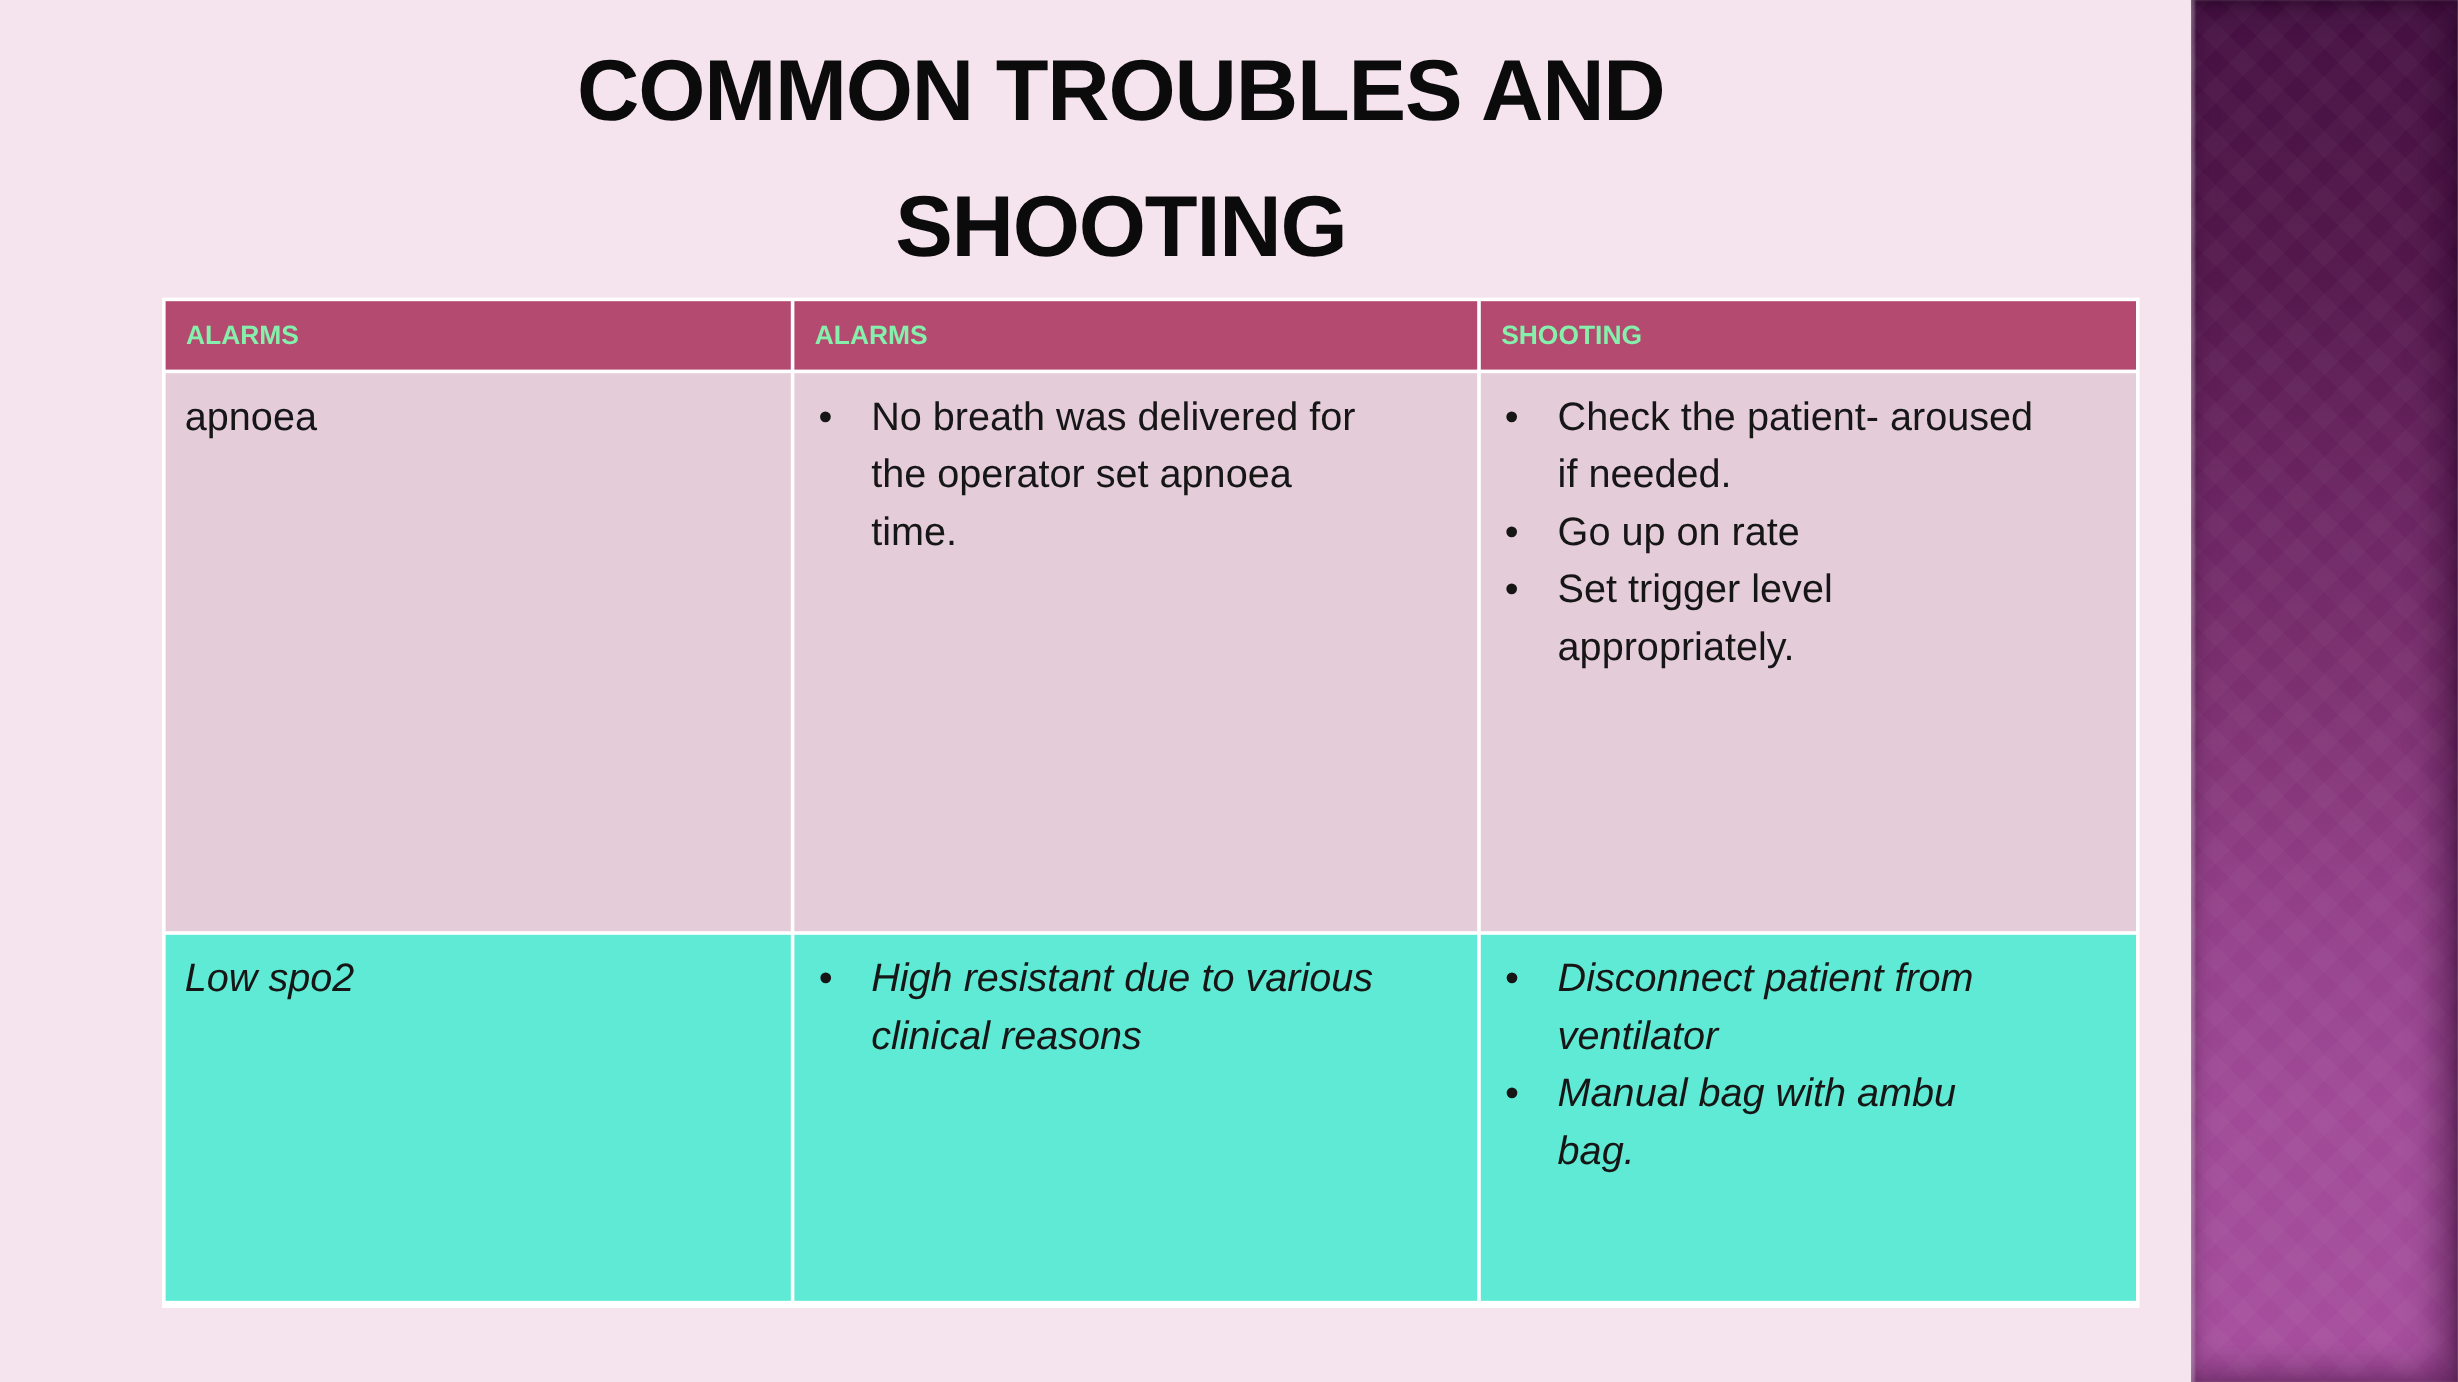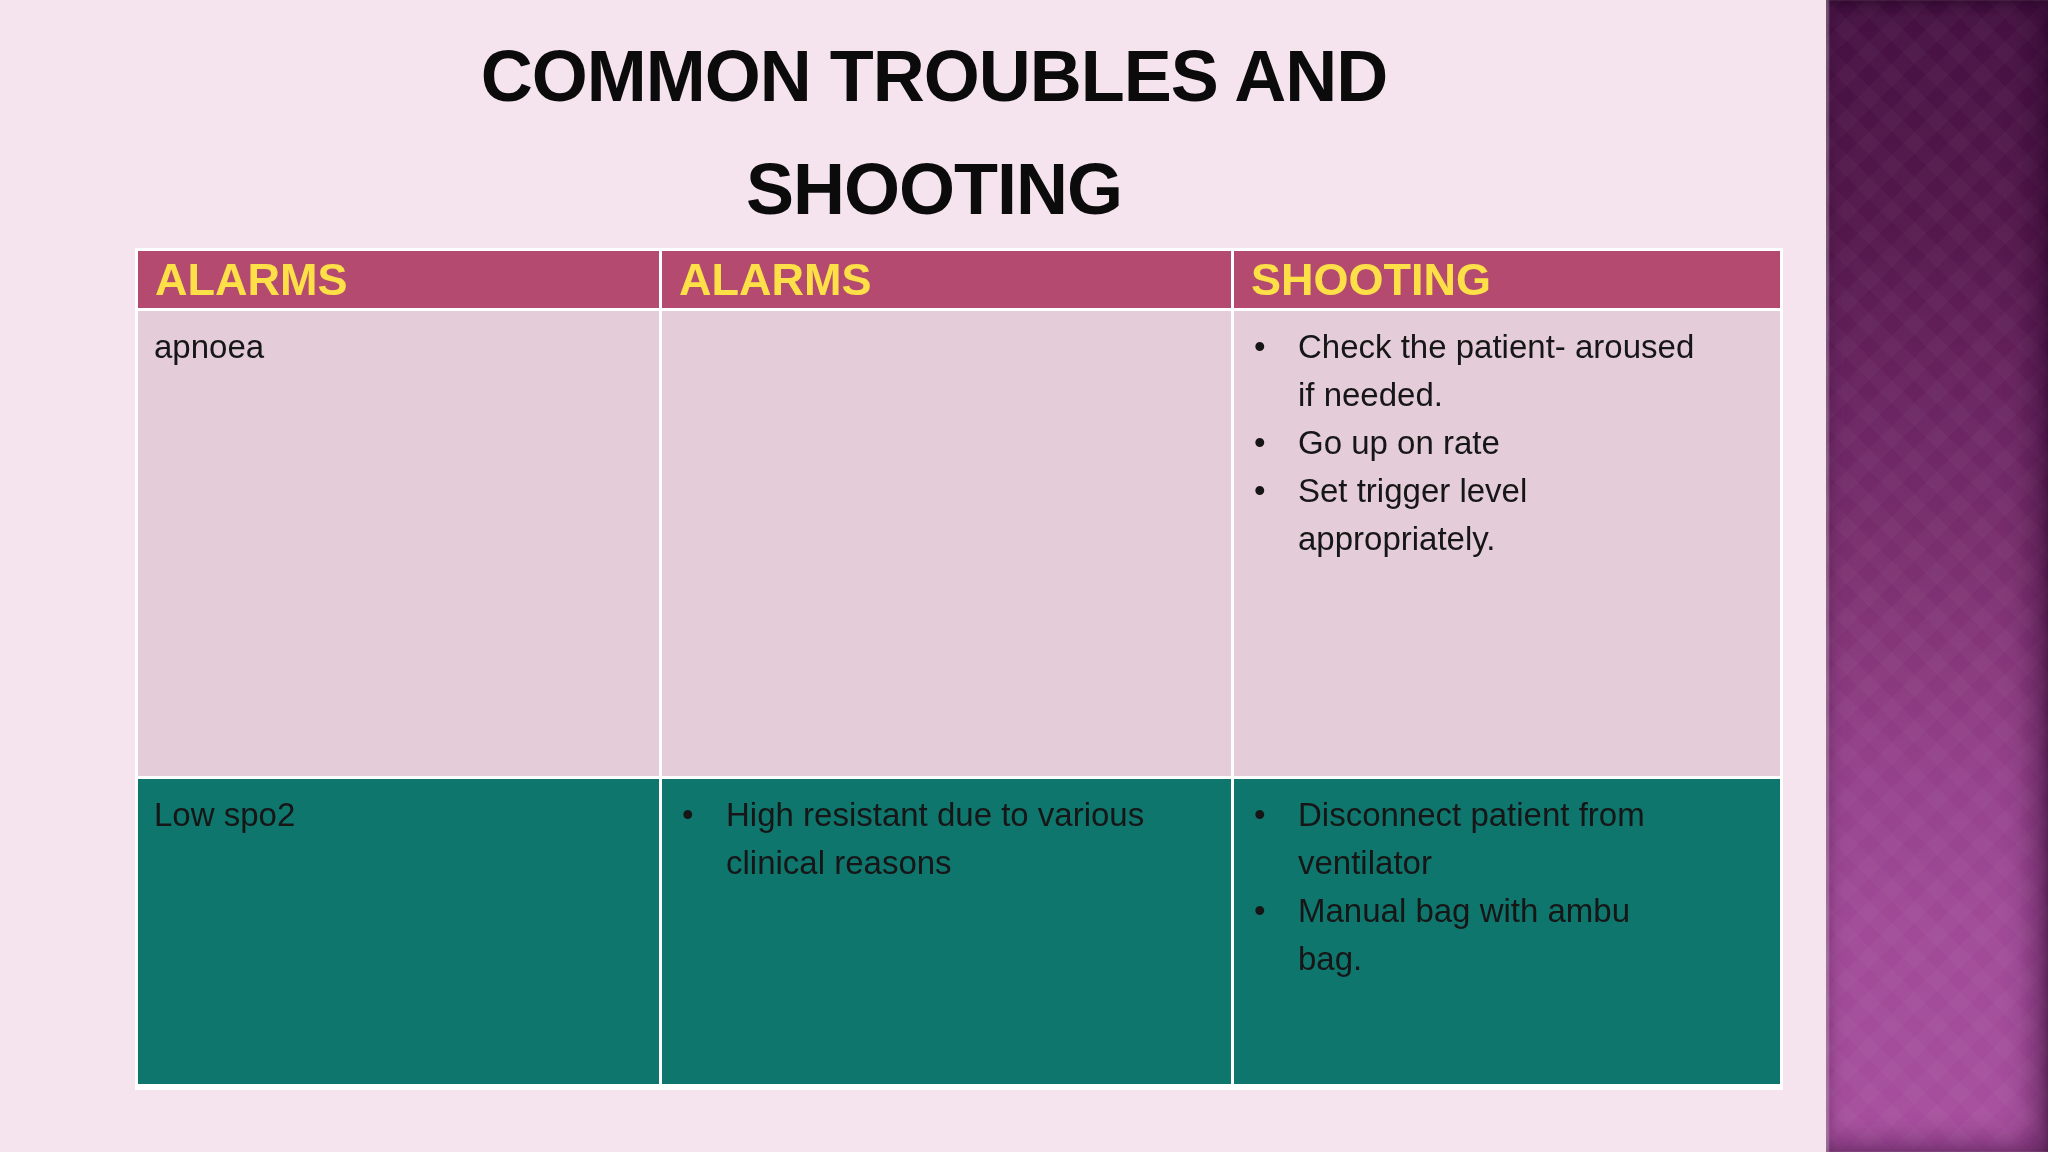--- a/index.html
+++ b/index.html
@@ -54,35 +54,35 @@
     background: #ffffff;
     padding: 3px 3px 6px 3px;
     display: grid;
     grid-template-columns: 521px 569px 546px;
     grid-template-rows: 57px 465px 305px;
     gap: 3px;
     z-index: 2;
   }
   .th {
     background: #b44a70;
-    color: #fde047;
+    color: #86efac;
     font-weight: bold;
-    font-size: 45px;
+    font-size: 22px;
     display: flex;
     align-items: center;
     padding-left: 17px;
   }
   .cell {
     padding: 10px 12px 0 16px;
     font-size: 33px;
     line-height: 48px;
     overflow: hidden;
   }
   .bg-r1 { background: #e4ccd8; }
-  .bg-r2 { background: #0f766e; }
+  .bg-r2 { background: #5eead4; font-style: italic; }
   .alarm-cell { padding-top: 12px; }
 
   ul.bullets {
     list-style: none;
     margin: 2px 0 0 0;
     padding: 0;
   }
   ul.bullets li {
     position: relative;
     padding-left: 48px;
@@ -103,20 +103,23 @@
 
 <div class="ts-table">
 
   <div class="th">ALARMS</div>
   <div class="th">ALARMS</div>
   <div class="th">SHOOTING</div>
 
   <div class="cell bg-r1 alarm-cell">apnoea</div>
   <div class="cell bg-r1">
     <ul class="bullets">
+      <li>No breath was delivered for
+the operator set apnoea
+time.</li>
     </ul>
   </div>
   <div class="cell bg-r1">
     <ul class="bullets">
       <li>Check the patient- aroused
 if needed.</li>
       <li>Go up on rate</li>
       <li>Set trigger level
 appropriately.</li>
     </ul>

